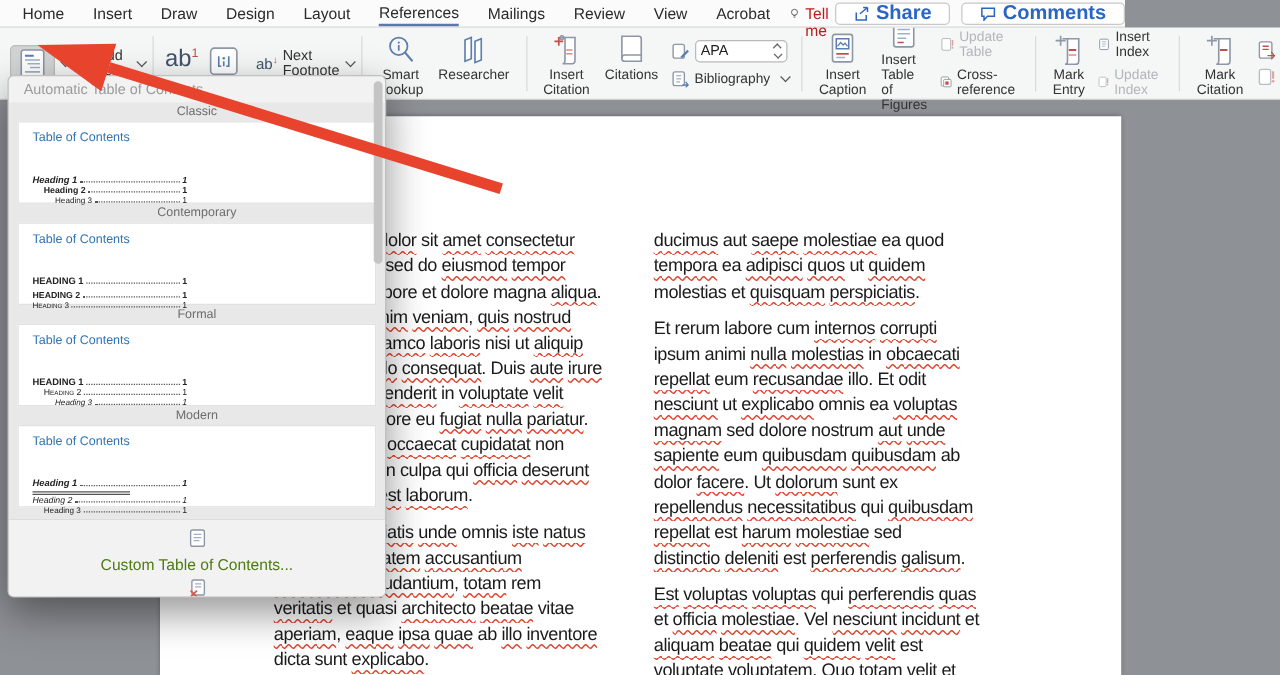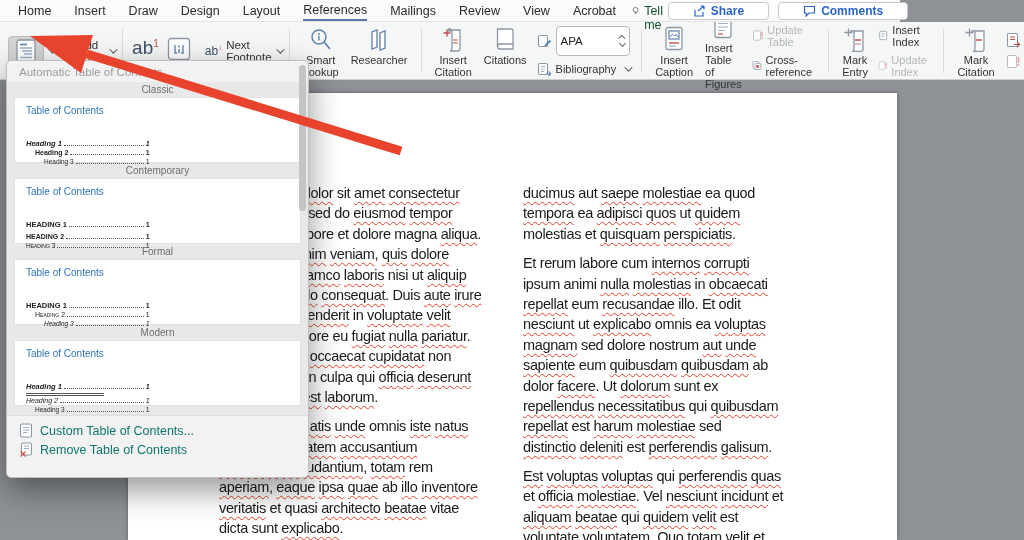--- a/index.html
+++ b/index.html
@@ -5,24 +5,24 @@
   * { margin:0; padding:0; box-sizing:border-box; }
   html,body { width:1024px; height:540px; overflow:hidden; background:#8e9196;
               font-family:"Liberation Sans", sans-serif; }
 
   
   .menubar { position:absolute; left:0; top:0; width:900px; height:22px; background:#fbfbfb;
              border-bottom:1px solid #e3e3e3; display:flex; align-items:center; padding:0 8px 0 18px; z-index:20; }
   .mitems { display:flex; gap:23px; align-items:center; }
   .mitem { font-size:12.5px; color:#2b2b2b; cursor:default; padding:3px 0 2px; }
   .mitem.active { border-bottom:2px solid #5b77a6; }
-  .tellme { display:flex; align-items:flex-start; gap:5px; margin-left:16px; font-size:12.5px; color:#14532d;margin-top:15px; }
+  .tellme { display:flex; align-items:flex-start; gap:5px; margin-left:16px; font-size:12.5px; color:#b91c1c;margin-top:15px; }
   .mright { margin-left:auto; display:flex; gap:9px; align-items:center; }
   .pillbtn { display:flex; align-items:center; gap:5px; background:#fff; border:1px solid #c8c8c8;
-             border-radius:4px; height:18px; padding:0 24px; font-size:12px; font-weight:bold; color:#2b65c4; }
+             border-radius:4px; height:18px; padding:0 14px; font-size:16px; font-weight:bold; color:#2b65c4; }
 
   
   .ribbon { position:absolute; left:0; top:22px; width:1024px; height:58px; background:#f5f6f6;
             border-bottom:1px solid #cfcfcf; display:flex; align-items:center; padding:0 6px; z-index:10; }
   .vr { width:1px; height:44px; background:#dadada; margin:0 7px; flex:none; }
   .chev { width:6px; height:6px; border-right:1.4px solid #555; border-bottom:1.4px solid #555;
           display:inline-block; transform:rotate(45deg) translateY(-2px); margin-left:4px; flex:none; }
   .splitwrap { display:flex; align-items:center; margin-left:2px; }
   .tocbox { width:36px; height:30px; background:#d2d3d4; border:1px solid #bcbcbd; border-radius:4px;
             display:flex; align-items:center; justify-content:center; }
@@ -31,21 +31,21 @@
   .stack { display:flex; flex-direction:column; align-items:center; font-size:11px; color:#333;
            line-height:12px; margin:0 6px; text-align:left; }
   .stack .icw { height:28px; display:flex; align-items:flex-end; justify-content:center; margin-bottom:2px; }
   .tworows { display:flex; flex-direction:column; gap:6px; margin:0 4px; }
   .minirow { display:flex; align-items:center; gap:4px; font-size:11px; color:#333; }
   .minirow.disabled { color:#b3b6ba; }
   .abicon { font-size:19px; color:#41526b; font-weight:400; letter-spacing:0; }
   .abicon sup { color:#c0504d; font-size:10px; }
   .absmall { font-size:12px; color:#41526b; }
   .absmall sup { color:#c0504d; font-size:8px; }
-  .sel { display:flex; align-items:center; width:74px; height:30px; background:#fff; border:1px solid #b9b9b9;
+  .sel { display:flex; align-items:center; width:74px; height:18px; background:#fff; border:1px solid #b9b9b9;
          border-radius:4px; font-size:11.5px; color:#222; padding:0 4px; }
   .sel .stepper { margin-left:auto; display:flex; flex-direction:column; align-items:center; gap:1px; }
   .sel .stepper i { width:5px; height:5px; border-right:1.3px solid #666; border-bottom:1.3px solid #666; display:block; }
   .sel .stepper i.up { transform:rotate(-135deg) translateY(-1px); }
   .sel .stepper i.dn { transform:rotate(45deg); }
 
   
   .workspace { position:absolute; left:0; top:80px; width:1024px; height:460px; background:#8e9196; }
   .page { position:absolute; left:128px; top:13px; width:769px; height:447px; background:#fff;
           box-shadow:0 0 4px rgba(0,0,0,.35); }
@@ -75,21 +75,21 @@
   .v-h1-bold { font-weight:bold; }
   .v-h2-bold { font-weight:bold; font-size:7px; }
   .v-h2-smallcaps { font-variant:small-caps; font-size:7px; }
   .v-h2-italic { font-style:italic; font-size:7px; }
   .v-h3-plain { font-size:6.5px; }
   .v-h3-smallcaps { font-variant:small-caps; font-size:6.5px; }
   .v-h3-italic { font-style:italic; font-size:6.5px; }
   .gaptop { margin-top:4px; }
   .hrule { width:63%; border-top:1px solid #555; border-bottom:1px solid #555; height:3px; margin:2px 0 1px; }
   .tocfoot { border-top:1px solid #dcdcdc; padding:5px 10px 4px; background:#f2f2f2; }
-  .footitem { display:flex; align-items:center; gap:7px; font-size:12.5px; color:#0f766e; padding:2px 2px; }
+  .footitem { display:flex; align-items:center; gap:7px; font-size:12.5px; color:#4d7c0f; padding:2px 2px;flex-direction:column; }
   .scrollthumb { position:absolute; right:2px; top:4px; width:7px; height:146px; background:#c4c4c4; border-radius:3.5px; }
 
   .arrowsvg { position:absolute; left:0; top:0; width:1024px; height:540px; z-index:100; pointer-events:none; }
 
   svg { display:block; }
 </style>
 </head>
 <body>
 
 <div class="menubar">
@@ -359,35 +359,35 @@
 
 </div>
 
 <div class="workspace">
   <div class="page">
     <div class="col col-left">
         <div class="para">
           <div class="dline"><span class="sq">Lorem</span> <span class="sq">ipsum</span> <span class="sq">dolor</span> sit <span class="sq">amet</span> <span class="sq">consectetur</span></div>
           <div class="dline"><span class="sq">adipiscing</span> elit, sed do <span class="sq">eiusmod</span> <span class="sq">tempor</span></div>
           <div class="dline"><span class="sq">incididunt</span> ut labore et dolore magna <span class="sq">aliqua</span>.</div>
-          <div class="dline">Ut enim ad <span class="sq">minim</span> <span class="sq">veniam</span>, <span class="sq">quis</span> <span class="sq">dolore</span></div>
+          <div class="dline">Ut enim ad <span class="sq">minim</span> <span class="sq">veniam</span>, <span class="sq">quis</span> <span class="sq">nostrud</span></div>
           <div class="dline"><span class="sq">exercitation</span> <span class="sq">ullamco</span> <span class="sq">laboris</span> nisi ut <span class="sq">aliquip</span></div>
           <div class="dline">ex ea <span class="sq">commodo</span> <span class="sq">consequat</span>. Duis <span class="sq">aute</span> <span class="sq">irure</span></div>
           <div class="dline">dolor in <span class="sq">reprehenderit</span> in <span class="sq">voluptate</span> <span class="sq">velit</span></div>
           <div class="dline">esse <span class="sq">cillum</span> dolore eu <span class="sq">fugiat</span> <span class="sq">nulla</span> <span class="sq">pariatur</span>.</div>
           <div class="dline"><span class="sq">Excepteur</span> sint <span class="sq">occaecat</span> <span class="sq">cupidatat</span> non</div>
           <div class="dline"><span class="sq">proident</span>, sunt in culpa qui <span class="sq">officia</span> <span class="sq">deserunt</span></div>
           <div class="dline"><span class="sq">mollit</span> <span class="sq">anim</span> id <span class="sq">est</span> <span class="sq">laborum</span>.</div>
         </div>
         <div class="para">
           <div class="dline">Sed ut <span class="sq">perspiciatis</span> <span class="sq">unde</span> omnis <span class="sq">iste</span> <span class="sq">natus</span></div>
           <div class="dline">error sit <span class="sq">voluptatem</span> <span class="sq">accusantium</span></div>
           <div class="dline"><span class="sq">doloremque</span> <span class="sq">laudantium</span>, <span class="sq">totam</span> rem</div>
+          <div class="dline"><span class="sq">veritatis</span> et quasi <span class="sq">architecto</span> <span class="sq">beatae</span> vitae</div>
           <div class="dline"><span class="sq">aperiam</span>, <span class="sq">eaque</span> <span class="sq">ipsa</span> <span class="sq">quae</span> ab <span class="sq">illo</span> <span class="sq">inventore</span></div>
-          <div class="dline"><span class="sq">veritatis</span> et quasi <span class="sq">architecto</span> <span class="sq">beatae</span> vitae</div>
           <div class="dline">dicta sunt <span class="sq">explicabo</span>.</div>
         </div>
       </div>
     <div class="col col-right">
         <div class="para">
           <div class="dline"><span class="sq">ducimus</span> aut <span class="sq">saepe</span> <span class="sq">molestiae</span> ea quod</div>
           <div class="dline"><span class="sq">tempora</span> ea <span class="sq">adipisci</span> <span class="sq">quos</span> ut <span class="sq">quidem</span></div>
           <div class="dline">molestias et <span class="sq">quisquam</span> <span class="sq">perspiciatis</span>.</div>
         </div>
         <div class="para">

